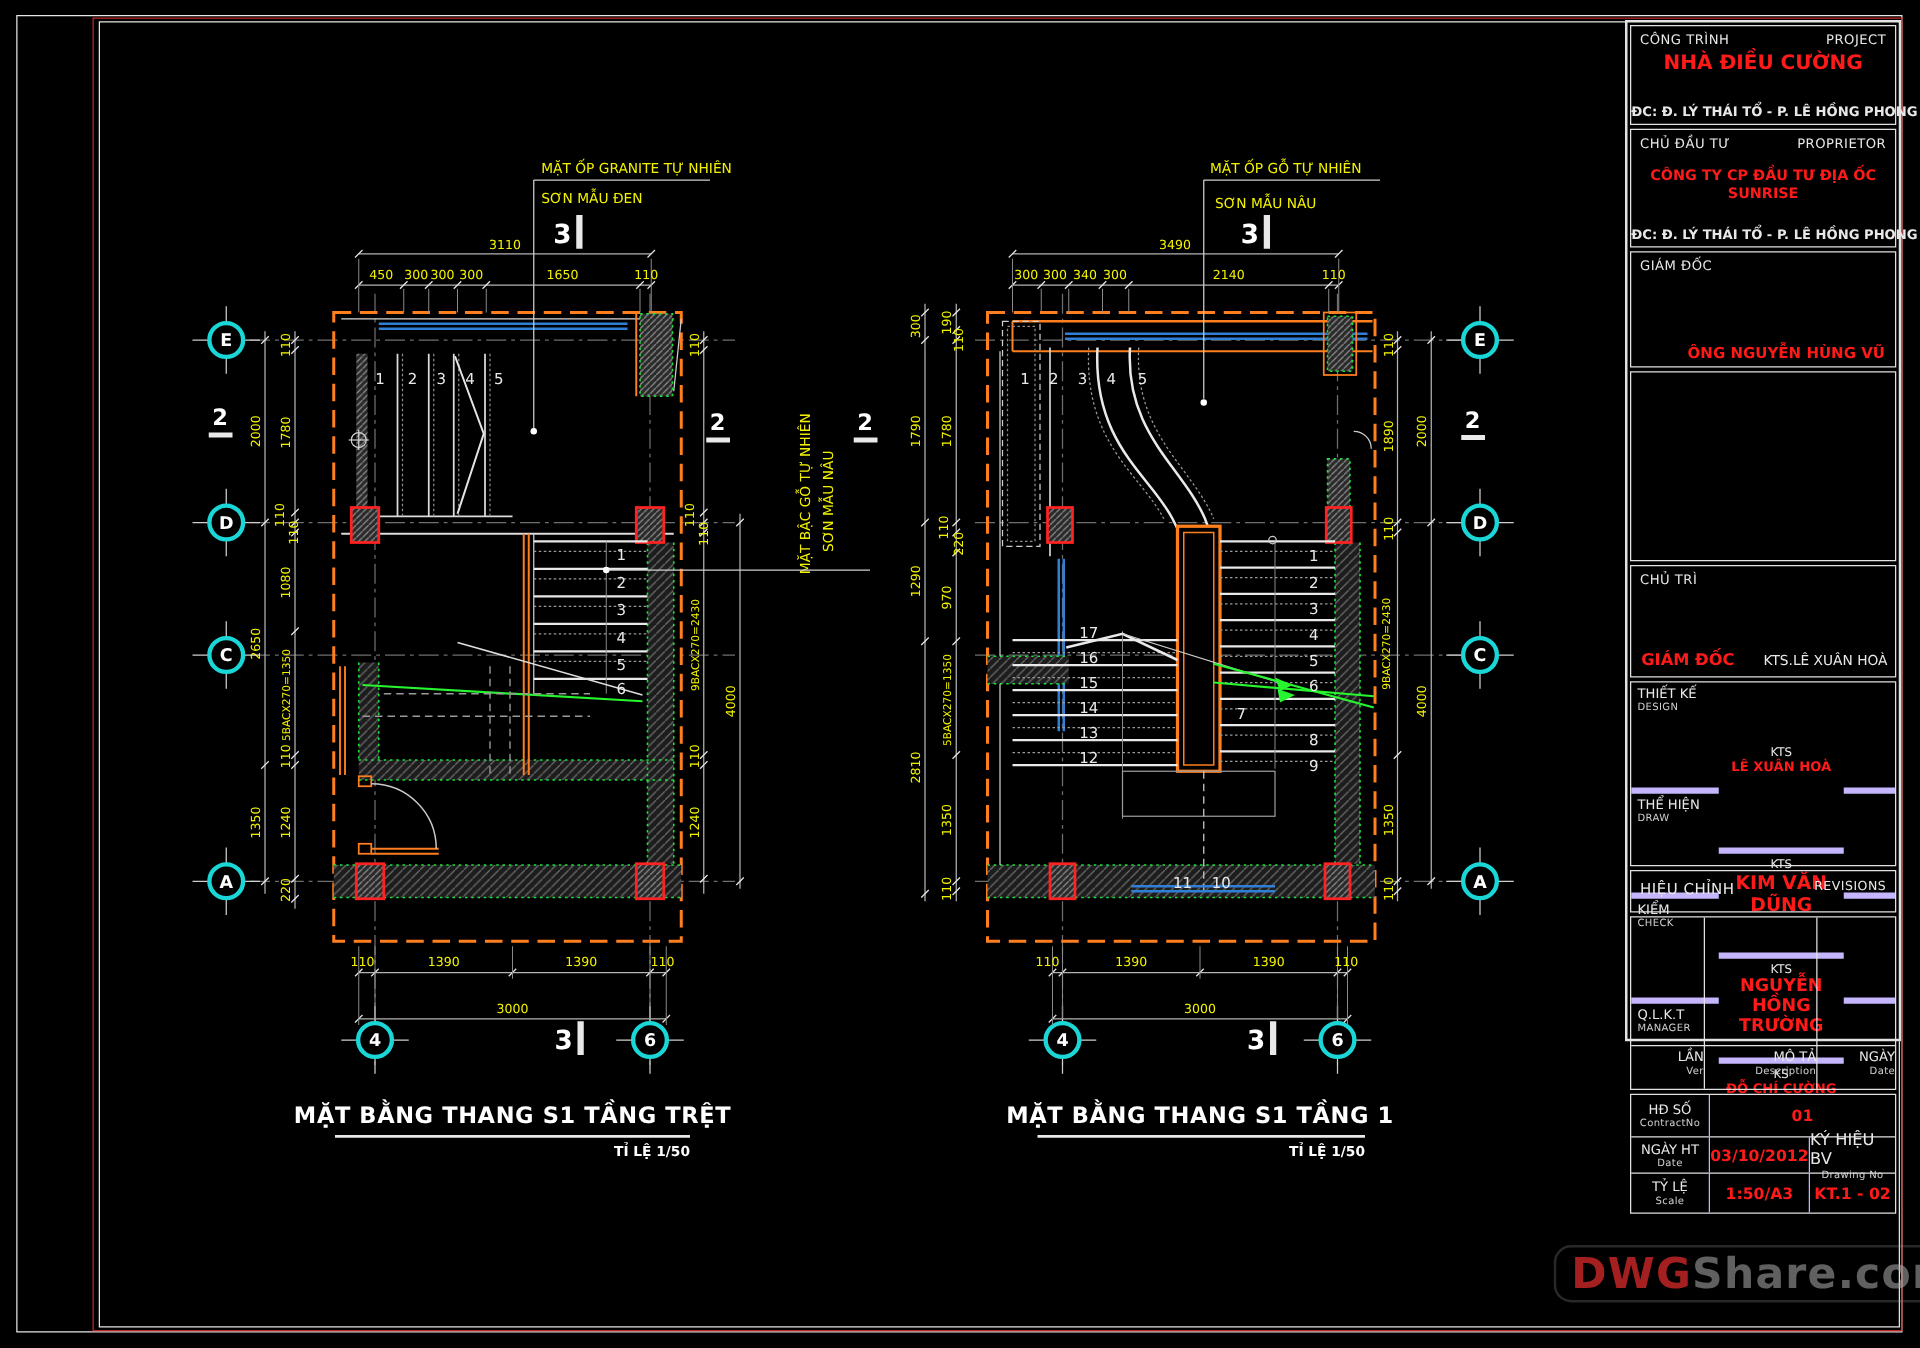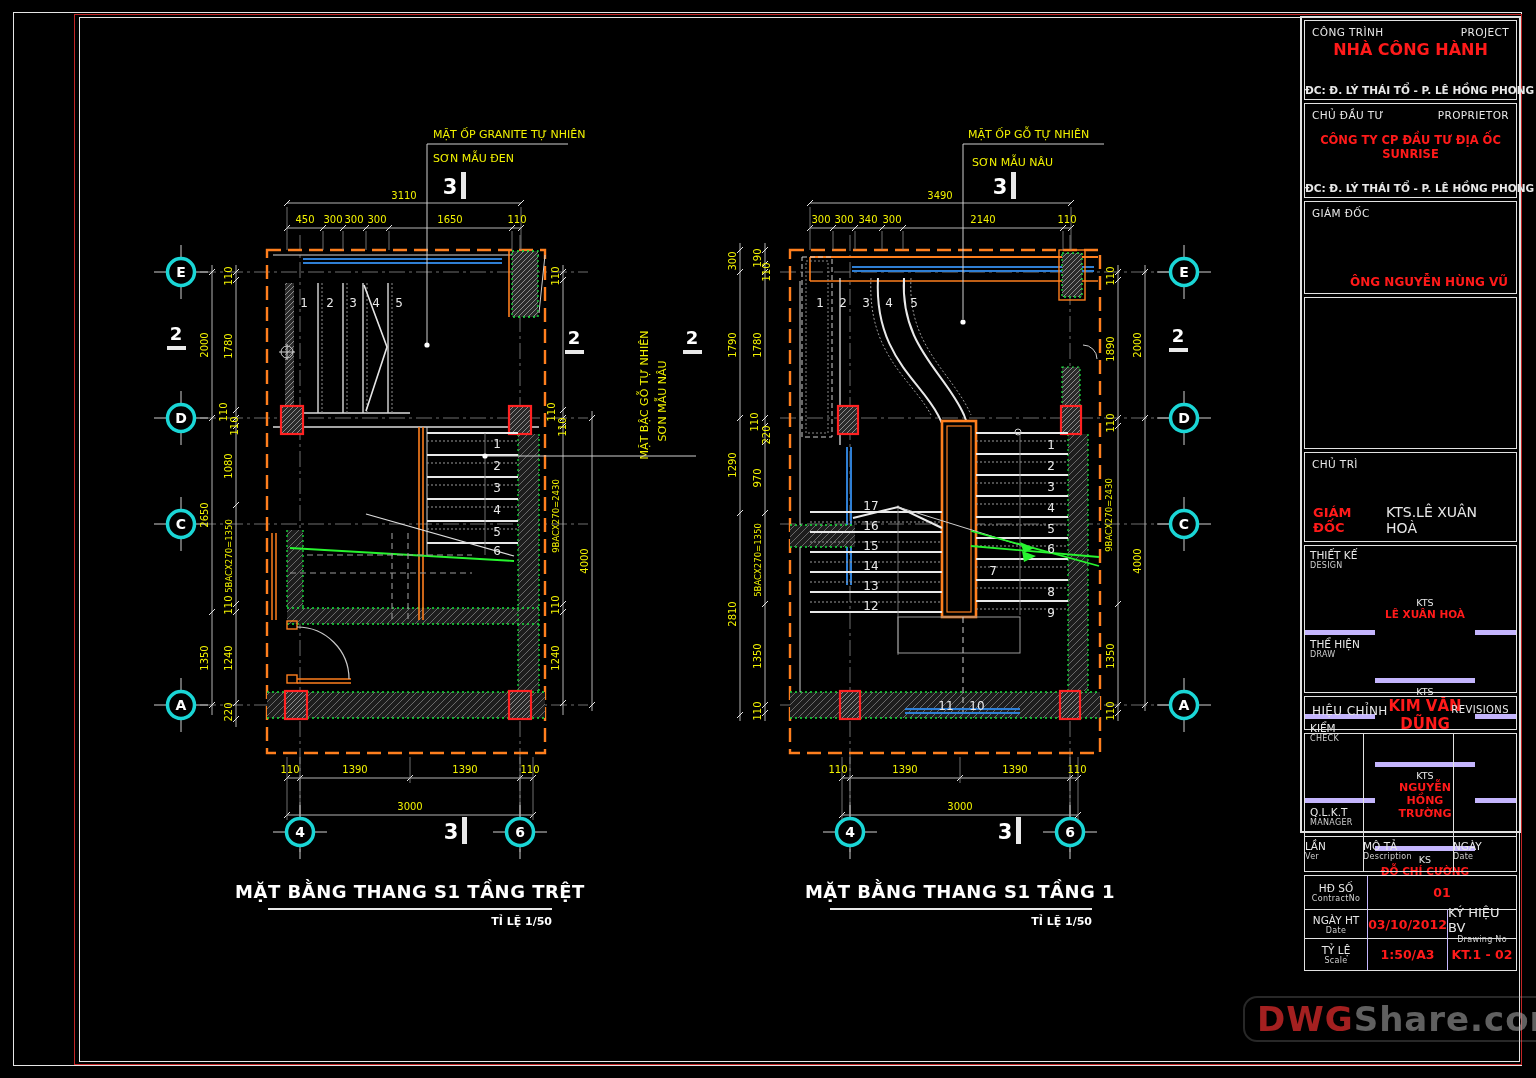--- a/index.html
+++ b/index.html
@@ -33,21 +33,21 @@
   .bold{font-weight:bold;}
   .en{font-size:8px;color:#cfcfcf;letter-spacing:.3px;}
   .addr{position:absolute;bottom:3px;left:0;right:0;text-align:center;font-size:10.5px;font-weight:bold;white-space:nowrap;}
   .stf{display:grid;grid-template-columns:70px 100px 1fr;}
   .stf > div{border-top:5px solid #c4b5fd;min-height:36px;box-sizing:border-box;padding:3px 5px;}
   .stf > div.r0{border-top:none;}
   .stfm{text-align:center;padding:3px 0;margin-top:48px;}
   .revgrid{height:139px;}
   .vline{position:absolute;top:0;bottom:0;border-left:1px solid #e2e2e2;}
   .revhead{position:absolute;left:0;right:0;bottom:0;height:34px;border-top:1.5px solid #e2e2e2;
-           display:grid;grid-template-columns:58px 90px 1fr;text-align:left;}
+           display:grid;grid-template-columns:58px 90px 1fr;text-align:right;}
   .revhead > div{padding-top:3px;}
   .btm{display:grid;grid-template-columns:62px 80px 1fr;grid-template-rows:33px 29px 1fr;height:100%;}
   .bc{border-top:1px solid #e2e2e2;border-left:1px solid #c4b5fd;display:flex;flex-direction:column;
       align-items:center;justify-content:center;box-sizing:border-box;}
   .bc.nt{border-top:none;} .bc.nl{border-left:none;}
   .val{font-size:12.5px;font-weight:bold;}
   .lab{font-size:10.5px;}
   .wm{position:absolute;left:1243px;top:996px;z-index:6;font-weight:bold;font-size:34px;letter-spacing:1px;
       border:2px solid rgba(160,160,160,.25);border-radius:14px;padding:1px 12px;}
   .wm .p1{color:rgba(205,40,40,.8);} .wm .p2{color:rgba(175,175,175,.55);}
@@ -578,21 +578,21 @@
     <line x1="150" y1="794" x2="412" y2="794" stroke="#e9e9e9" stroke-width="2.2"></line>
     <text class="ps" x="412" y="810">TỈ LỆ 1/50</text>
   </svg>
 
   <div class="tb">
     <div class="box" style="height:80px">
       <div class="lblrow">
         <span>CÔNG TRÌNH</span>
         <span>PROJECT</span>
       </div>
-      <div class="cen red bold" style="font-size:16px;margin-top:2px">NHÀ CÔNG HÀNH</div>
+      <div class="cen red bold" style="font-size:16px;margin-top:2px">NHÀ ĐIỀU CƯỜNG</div>
       <div class="addr">ĐC: Đ. LÝ THÁI TỔ - P. LÊ HỒNG PHONG - T. HÀ NAM</div>
     </div>
     <div class="box" style="height:95px">
       <div class="lblrow">
         <span>CHỦ ĐẦU TƯ</span>
         <span>PROPRIETOR</span>
       </div>
       <div class="cen red bold" style="font-size:11.5px;margin-top:12px">CÔNG TY CP ĐẦU TƯ ĐỊA ỐC SUNRISE</div>
       <div class="addr">ĐC: Đ. LÝ THÁI TỔ - P. LÊ HỒNG PHONG - T. HÀ NAM</div>
     </div>
@@ -604,21 +604,21 @@
       <div class="red bold" style="position:absolute;bottom:4px;right:8px;font-size:12px">ÔNG NGUYỄN HÙNG VŨ</div>
     </div>
     <div class="box" style="height:152px"></div>
     <div class="box" style="height:90px">
       <div class="lblrow">
           <span>CHỦ TRÌ</span>
           <span></span>
         </div>
       <div style="position:absolute;bottom:5px;left:8px;right:6px;display:flex;justify-content:space-between;align-items:baseline">
         <span class="red bold" style="font-size:13px">GIÁM ĐỐC</span>
-        <span style="font-size:14px">KTS.LÊ XUÂN HOÀ</span>
+        <span style="font-size:11px">KTS.LÊ XUÂN HOÀ</span>
       </div>
     </div>
     <div class="box stf" style="height:148px">
       <div class="r0">
           <div class="lab">THIẾT KẾ</div>
           <div class="en">DESIGN</div>
         </div>
       <div class="r0 stfm">
           <div style="font-size:9.5px">KTS</div>
           <div class="red bold" style="font-size:10.5px">LÊ XUÂN HOÀ</div>
@@ -632,21 +632,21 @@
           <div style="font-size:9.5px">KTS</div>
           <div class="red bold" style="font-size:15px">KIM VĂN DŨNG</div>
         </div>
       <div></div>
       <div>
           <div class="lab">KIỂM</div>
           <div class="en">CHECK</div>
         </div>
       <div class="stfm">
           <div style="font-size:9.5px">KTS</div>
-          <div class="red bold" style="font-size:11px">NGUYỄN HỒNG TRƯỜNG</div>
+          <div class="red bold" style="font-size:14px">NGUYỄN HỒNG TRƯỜNG</div>
         </div>
       <div></div>
       <div>
           <div class="lab">Q.L.K.T</div>
           <div class="en">MANAGER</div>
         </div>
       <div class="stfm">
           <div style="font-size:9.5px">KS</div>
           <div class="red bold" style="font-size:10.5px">ĐỖ CHÍ CƯỜNG</div>
         </div>

